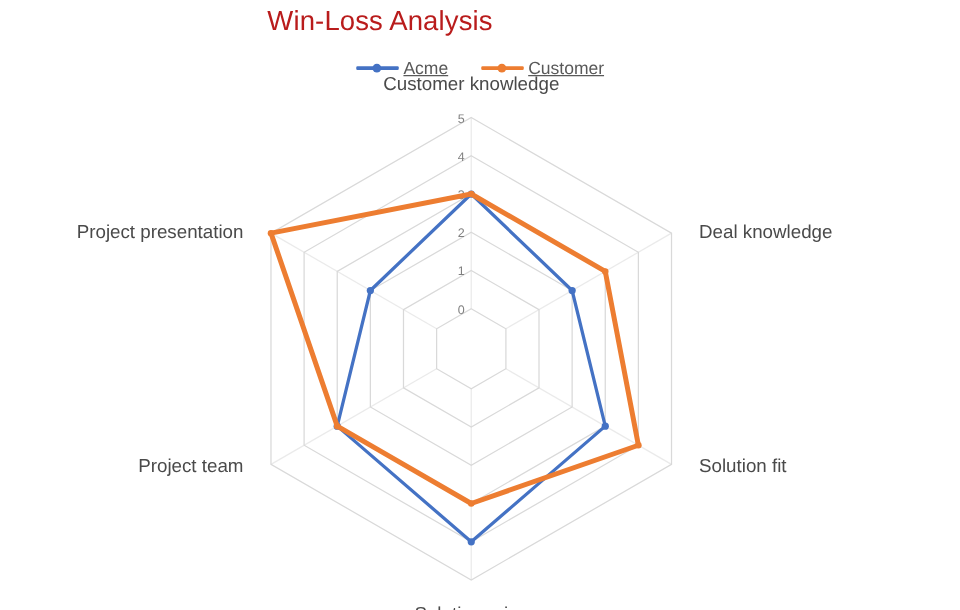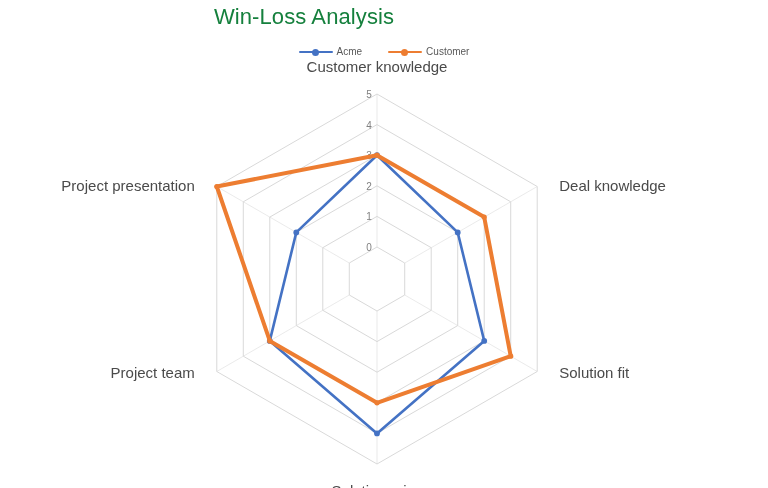--- a/index.html
+++ b/index.html
@@ -22,39 +22,40 @@
     height: 488px;
   }
   .chart-title {
     position: absolute;
     left: 0;
     top: 4px;
     width: 608px;
     text-align: center;
     font-size: 22px;
     font-weight: 400;
-    color: #15803d;
+    color: #b91c1c;
     letter-spacing: 0.1px;
   }
   .legend {
     position: absolute;
     left: 0;
     top: 46px;
     width: 768px;
     display: flex;
     justify-content: center;
     align-items: center;
     gap: 26px;
   }
   .legend-entry {
     display: flex;
     align-items: center;
     gap: 4px;
-    font-size: 10px;
+    font-size: 14px;
     color: #595959;
+    text-decoration: underline;
   }
   .legend-swatch {
     position: relative;
     width: 34px;
     height: 10px;
     display: inline-block;
   }
   .legend-swatch .bar {
     position: absolute;
     left: 0;

